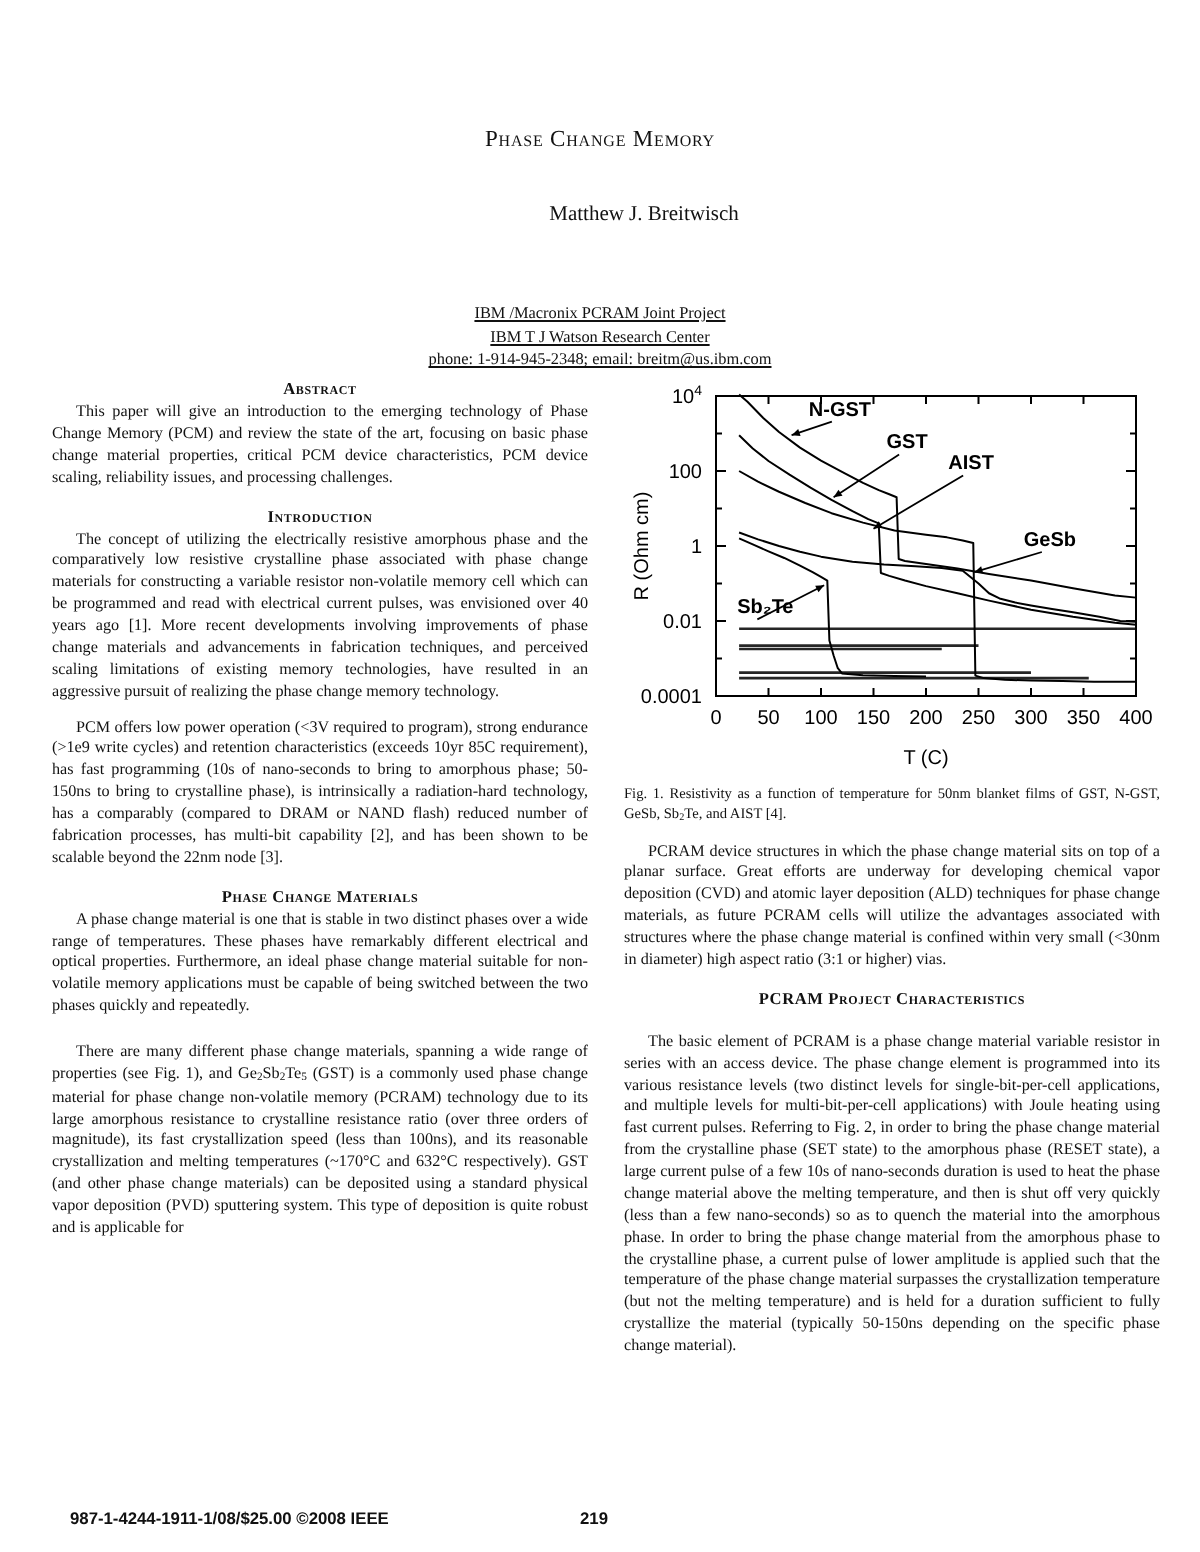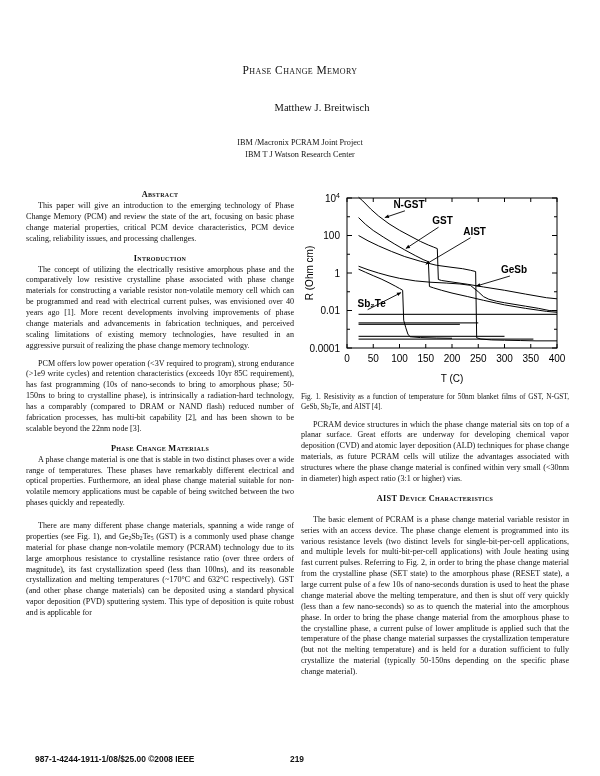--- a/index.html
+++ b/index.html
@@ -33,33 +33,34 @@
   .author {
     text-align: center;
     font-size: 10.5px;
     margin: 26px 0 0 0;
     padding-left: 44px;
   }
   .affiliation {
     text-align: center;
     font-size: 8.2px;
     line-height: 1.42;
-    margin: 24px 0 0 0;
+    margin: 38px 0 0 0;
+    text-decoration: underline;
   }
   .affiliation div { white-space: nowrap; }
 
   
   .columns {
     position: absolute;
     top: 190px;
     left: 0;
     right: 0;
     bottom: 46px;
     display: flex;
-    gap: 7px;
+    gap: 18px;
     padding: 0 26px;
     box-sizing: border-box;
   }
   .col {
     width: 268px;
     flex: 0 0 268px;
   }
   .sec-head {
     text-align: center;
     font-size: 8.3px;
@@ -112,20 +113,21 @@
 <body>
 
 <div class="page">
 
   <div class="paper-title">Phase Change Memory</div>
   <div class="author">Matthew J. Breitwisch</div>
 
   <div class="affiliation">
     <div>IBM /Macronix PCRAM Joint Project</div>
     <div>IBM T J Watson Research Center</div>
+    <div>phone: 1-914-945-2348; email: breitm@us.ibm.com</div>
   </div>
 
   <div class="columns">
 
     <div class="col">
 
       <div class="sec-head first">Abstract</div>
       <p class="body">This paper will give an introduction to the emerging technology of Phase Change Memory (PCM) and review the state of the art, focusing on basic phase change material properties, critical PCM device characteristics, PCM device scaling, reliability issues, and processing challenges.</p>
 
       <div class="sec-head">Introduction</div>
@@ -234,21 +236,21 @@
             </g>
           <text id="ylab" class="ax-txt" transform="translate(12,83) rotate(-90)" text-anchor="middle">R (Ohm cm)</text>
           <text id="xlab" class="ax-txt" x="151" y="192" text-anchor="middle">T (C)</text>
         </svg>
       </div>
 
       <div class="figcaption"><span>Fig. 1.</span><span>   Resistivity as a function of temperature for 50nm blanket films of GST, N-GST, GeSb, Sb</span><sub>2</sub><span>Te, and AIST [4].</span></div>
 
       <p class="body">PCRAM device structures in which the phase change material sits on top of a planar surface. Great efforts are underway for developing chemical vapor deposition (CVD) and atomic layer deposition (ALD) techniques for phase change materials, as future PCRAM cells will utilize the advantages associated with structures where the phase change material is confined within very small (&lt;30nm in diameter) high aspect ratio (3:1 or higher) vias.</p>
 
-      <div class="sec-head">AIST Device Characteristics</div>
+      <div class="sec-head">PCRAM Project Characteristics</div>
       <p class="body tight">The basic element of PCRAM is a phase change material variable resistor in series with an access device.  The phase change element is programmed into its various resistance levels (two distinct levels for single-bit-per-cell applications, and multiple levels for multi-bit-per-cell applications) with Joule heating using fast current pulses.  Referring to Fig. 2, in order to bring the phase change material from the crystalline phase (SET state) to the amorphous phase (RESET state), a large current pulse of a few 10s of nano-seconds duration is used to heat the phase change material above the melting temperature, and then is shut off very quickly (less than a few nano-seconds) so as to quench the material into the amorphous phase. In order to bring the phase change material from the amorphous phase to the crystalline phase, a current pulse of lower amplitude is applied such that the temperature of the phase change material surpasses the crystallization temperature (but not the melting temperature) and is held for a duration sufficient to fully crystallize the material (typically 50-150ns depending on the specific phase change material).</p>
     </div>
   </div>
 
   <div class="footer">
     <span class="isbn">987-1-4244-1911-1/08/$25.00 ©2008 IEEE</span>
     <span class="pageno">219</span>
   </div>
 </div>
 

